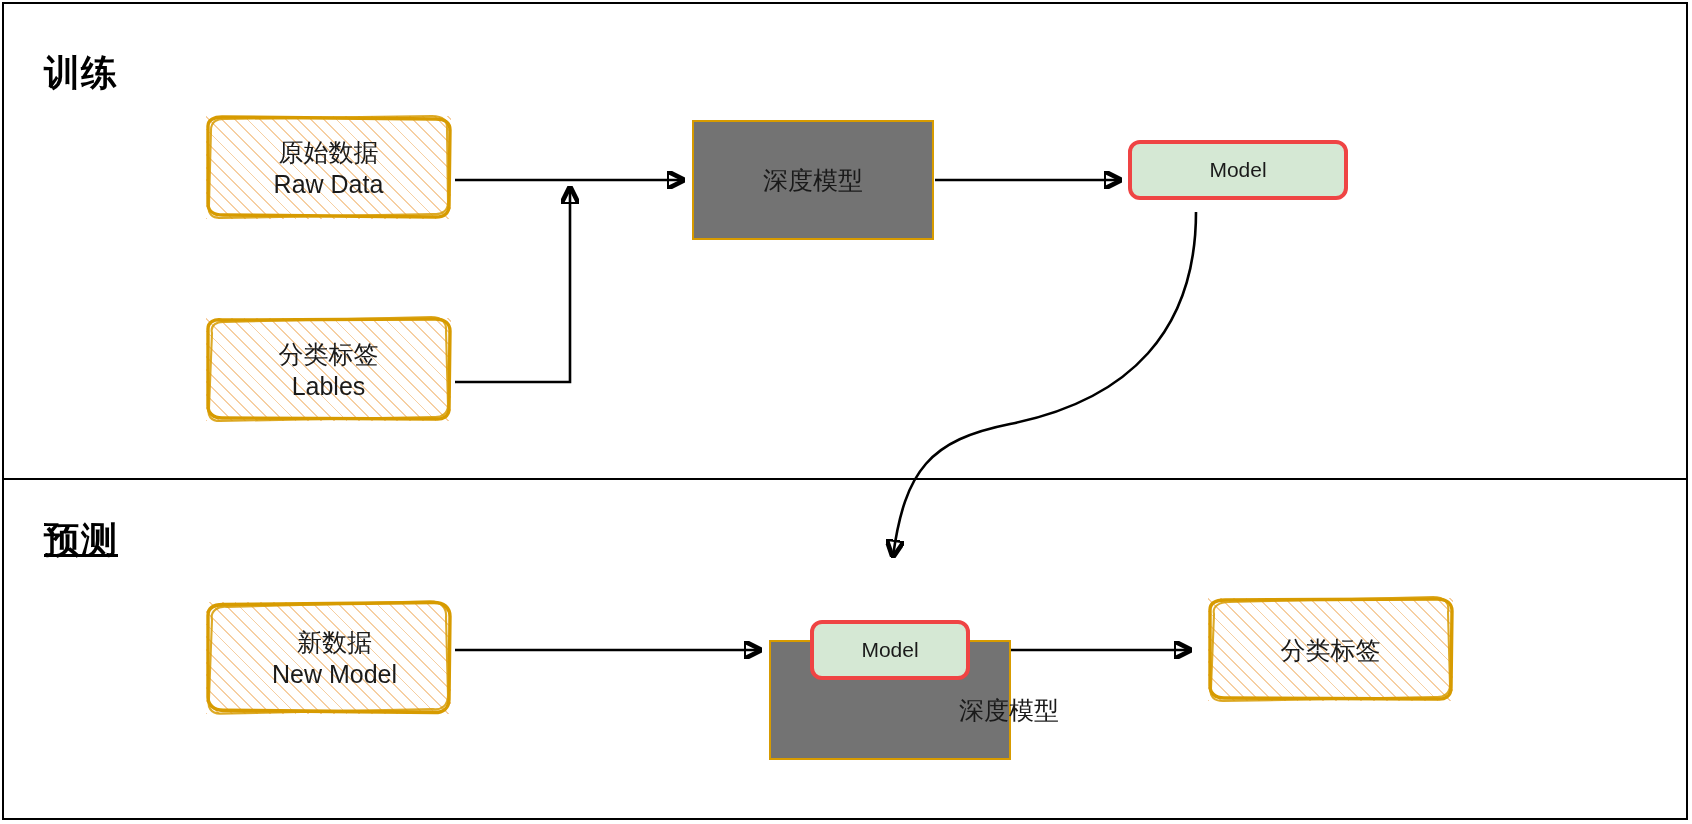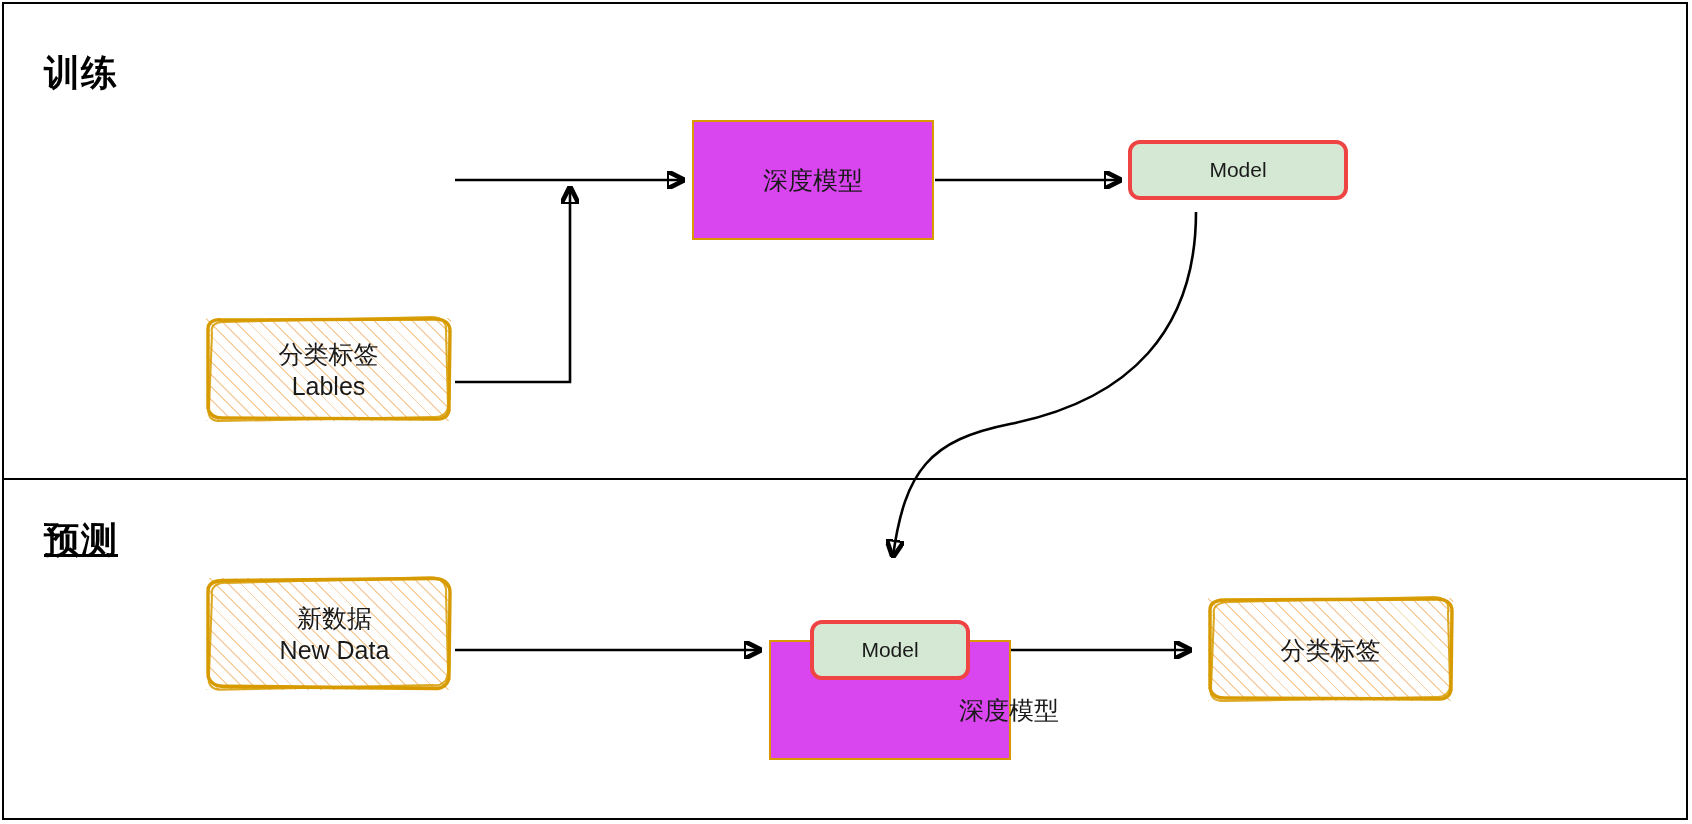--- a/index.html
+++ b/index.html
@@ -84,21 +84,21 @@
     position: absolute;
     box-sizing: border-box;
     display: flex;
     align-items: center;
     justify-content: center;
     text-align: center;
     font-size: 25px;
     color: #1a1a1a;
   }
   .orange-box {
-    background: #d946ef;
+    background: #737373;
     border: 2px solid #d79b00;
   }
   .green-box {
     background: #d5e8d4;
     border: 4px solid #ef4444;
     border-radius: 12px;
     font-size: 21px;
   }
   .deep-model-label {
     position: absolute;
@@ -151,20 +151,32 @@
     <path d="M 935 180 L 1120 180" marker-end="url(#arrow)"></path>
 
     <path d="M 1196 212 C 1196 330, 1130 400, 1010 424
              C 930 440, 905 470, 893 556" marker-end="url(#arrow)"></path>
 
     <path d="M 455 650 L 760 650" marker-end="url(#arrow)"></path>
 
     <path d="M 1010 650 L 1190 650" marker-end="url(#arrow)"></path>
   </svg>
 
+  <div class="sketch-box" style="left:206px; top:116px; width:245px; height:103px;">
+    <svg class="sk-border" viewBox="0 0 257 115" preserveAspectRatio="none">
+      <path d="M8 16 C8 10, 14 7, 22 7 L236 9 C245 9, 250 13, 250 20
+               L249 96 C249 103, 244 107, 236 107 L23 105
+               C14 105, 8 101, 8 94 Z" fill="none" stroke="#d79b00" stroke-width="3.4" stroke-linecap="round"></path>
+      <path d="M11 20 C11 12, 17 8, 26 9 L232 6 C243 6, 248 11, 247 19
+               L248 92 C248 100, 243 105, 234 104 L20 108
+               C12 108, 7 103, 9 95 Z" fill="none" stroke="#d79b00" stroke-width="2.1" stroke-linecap="round" opacity="0.85"></path>
+    </svg>
+    <div class="sk-label">原始数据</div>
+    <div class="sk-label">Raw Data</div>
+  </div>
 
   <div class="sketch-box" style="left:206px; top:318px; width:245px; height:103px;">
     <svg class="sk-border" viewBox="0 0 257 115" preserveAspectRatio="none">
       <path d="M8 17 C8 10, 14 7, 22 8 L235 7 C245 7, 250 12, 250 19
                L249 97 C249 104, 243 108, 235 107 L22 106
                C13 106, 8 101, 8 94 Z" fill="none" stroke="#d79b00" stroke-width="3.4" stroke-linecap="round"></path>
       <path d="M12 21 C10 13, 17 9, 26 10 L231 5 C242 5, 247 11, 246 19
                L248 93 C248 101, 242 106, 233 105 L20 109
                C11 109, 7 104, 9 96 Z" fill="none" stroke="#d79b00" stroke-width="2.1" stroke-linecap="round" opacity="0.85"></path>
     </svg>
@@ -173,31 +185,31 @@
   </div>
 
   <div class="solid-box orange-box" style="left:692px; top:120px; width:242px; height:120px;">
     <span>深度模型</span>
   </div>
 
   <div class="solid-box green-box z-top" style="left:1128px; top:140px; width:220px; height:60px;">
     <span>Model</span>
   </div>
 
-  <div class="sketch-box" style="left:206px; top:578px; width:245px; height:112px;padding-left:12px;">
+  <div class="sketch-box" style="left:206px; top:602px; width:245px; height:112px;padding-left:12px;">
     <svg class="sk-border" viewBox="0 0 257 115" preserveAspectRatio="none">
       <path d="M8 18 C8 11, 14 8, 23 8 L234 6 C244 6, 250 11, 250 19
                L249 96 C249 104, 243 108, 235 108 L23 106
                C14 106, 8 101, 8 94 Z" fill="none" stroke="#d79b00" stroke-width="3.4" stroke-linecap="round"></path>
       <path d="M12 22 C10 14, 18 9, 27 10 L230 5 C241 5, 247 11, 246 20
                L248 92 C248 101, 242 106, 233 105 L20 109
                C11 109, 7 103, 9 95 Z" fill="none" stroke="#d79b00" stroke-width="2.1" stroke-linecap="round" opacity="0.85"></path>
     </svg>
     <div class="sk-label">新数据</div>
-    <div class="sk-label">New Data</div>
+    <div class="sk-label">New Model</div>
   </div>
 
   <div class="solid-box orange-box" style="left:769px; top:640px; width:242px; height:120px; display:block;">
     <span class="deep-model-label" style="top:52px;">深度模型</span>
   </div>
 
   <div class="solid-box green-box z-top" style="left:810px; top:620px; width:160px; height:60px;">
     <span>Model</span>
   </div>
 

